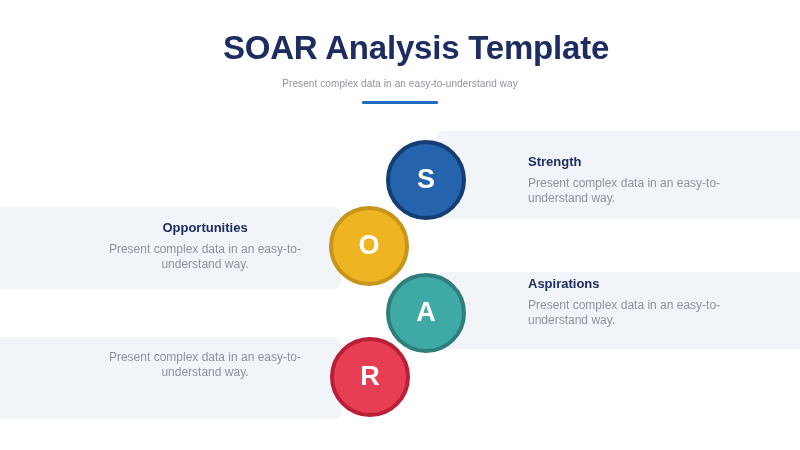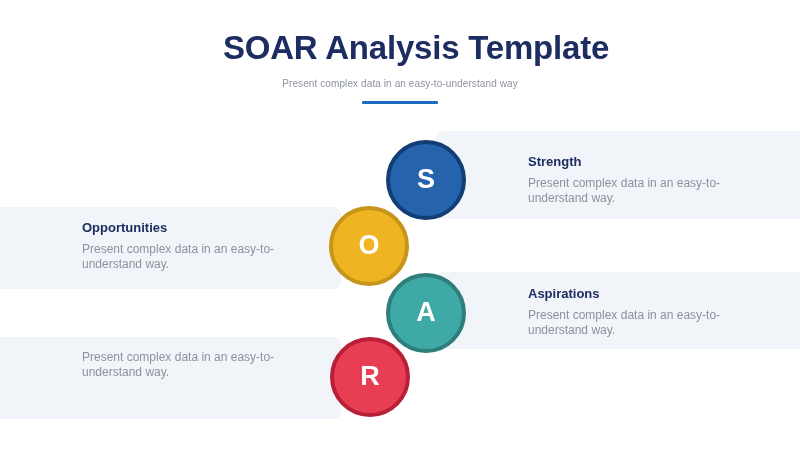--- a/index.html
+++ b/index.html
@@ -122,41 +122,41 @@
     position: absolute;
     z-index: 2;
   }
   .entry-right {
     left: 504px;
     width: 218px;
     text-align: left;
     margin-left: 24px;
   }
   .entry-left {
-    left: 82px;
+    left: 96px;
     width: 218px;
-    text-align: left;
+    text-align: center;
   }
   .entry-heading {
     font-size: 13px;
     font-weight: bold;
     color: #1d2d61;
     line-height: 16px;
     margin: 0 0 6px 0;
   }
   .entry-body {
     font-size: 12px;
     color: #8d929c;
     line-height: 15px;
     margin: 0;
   }
 
   .entry-s { top: 154px; }
   .entry-o { top: 220px; }
-  .entry-a { top: 286px; }
+  .entry-a { top: 276px; }
   .entry-r { top: 350px; }
 </style>
 </head>
 <body>
 
 <div class="slide">
 
   <div class="band band-right band-s"></div>
   <div class="band band-left  band-o"></div>
   <div class="band band-right band-a"></div>

